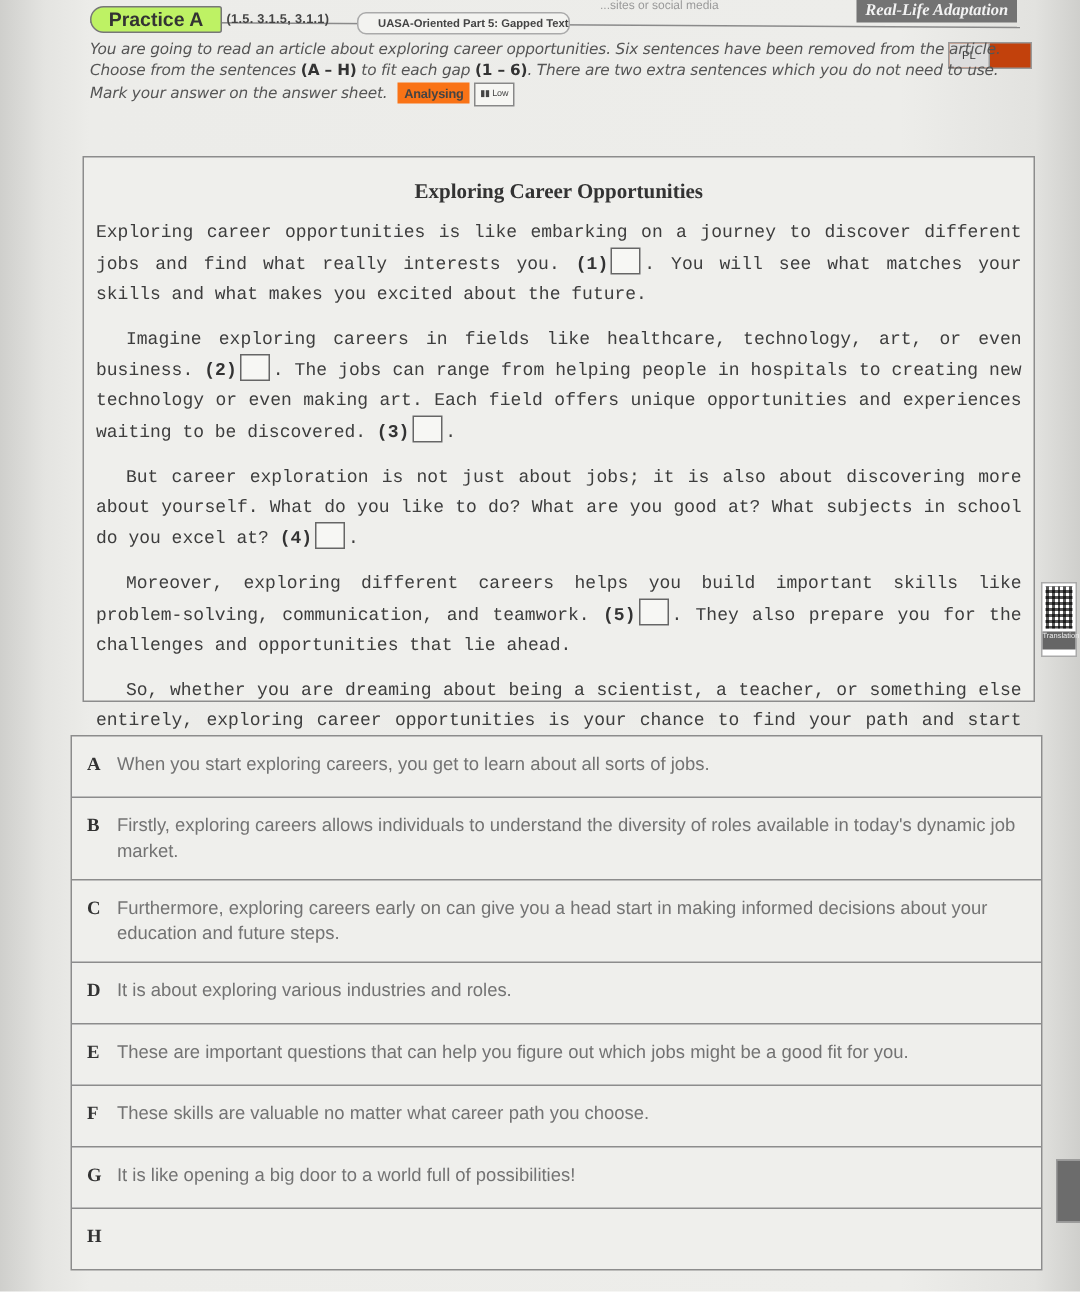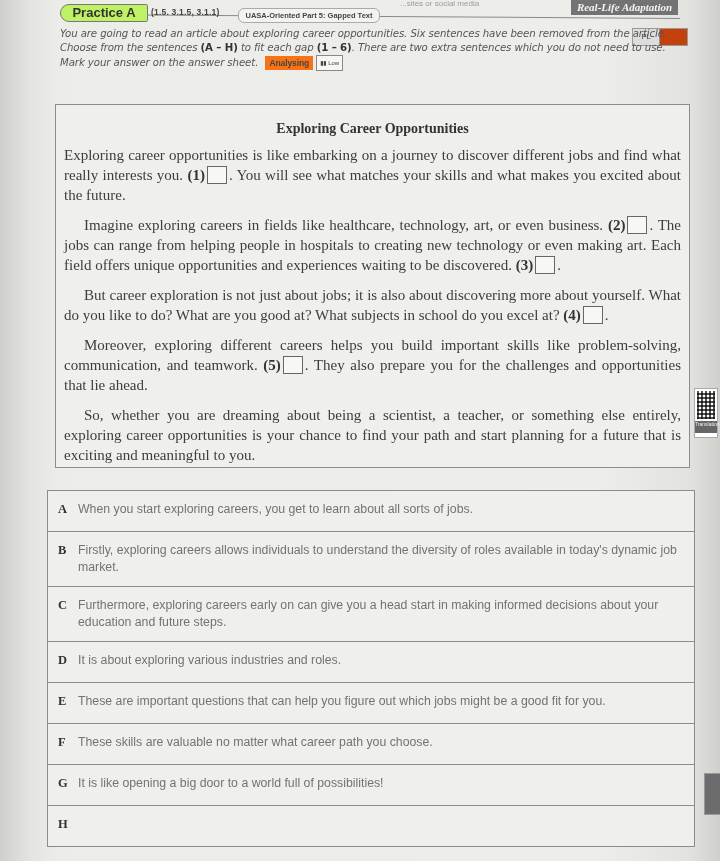--- a/index.html
+++ b/index.html
@@ -23,21 +23,21 @@
   .practice-tab {
     position:absolute; left:60px; top:4px; width:86px; height:16px;
     border:1.5px solid #777; border-radius:10px 2px 2px 10px; background:#bef264;
     font-family:"Liberation Sans", sans-serif; font-weight:bold; font-size:13px; line-height:16px; text-align:center; color:#333;
   }
   .standards {
     position:absolute; left:151px; top:7px; font-family:"Liberation Sans", sans-serif; font-size:8.5px; font-weight:bold; color:#444; letter-spacing:0.2px;
   }
   .uasa-pill {
     position:absolute; left:238px; top:8px; width:140px; height:13px; border:1px solid #aaa; border-radius:6px;
-    font-family:"Liberation Sans", sans-serif; font-size:7.5px; font-weight:bold; line-height:13px; text-align:center; color:#444; background:#f3f3f0;
+    font-family:"Liberation Sans", sans-serif; font-size:7.5px; font-weight:bold; line-height:13px; text-align:right; color:#444; background:#f3f3f0;
   }
   .pl-box {
     position:absolute; left:632px; top:28px; width:54px; height:16px; border:1px solid #999; display:flex; background:#c2410c;
   }
   .pl-box .pl-label { width:26px; border-right:1px solid #999; font-family:"Liberation Sans", sans-serif; font-size:7.5px; line-height:16px; text-align:center; background:#ddd; }
   .pl-box .pl-value { flex:1; }
   .instructions {
     position:absolute; left:60px; top:27px; width:625px;
     font-family:"DejaVu Sans", sans-serif; font-style:italic; font-size:10.2px; line-height:14px; color:#555; letter-spacing:-0.1px;
   }
@@ -46,21 +46,21 @@
   .level-tag { display:inline-block; font-style:normal; font-family:"Liberation Sans", sans-serif; font-size:6px; border:1px solid #888; padding:0 3px; margin-left:3px; background:#f6f6f3; color:#444; vertical-align:1px; }
 
   .article {
     position:absolute; left:55px; top:104px; width:635px; height:364px;
     border:1px solid #8c8c8c; background:#efefec; box-sizing:border-box; padding:10px 8px 0 8px;
   }
   .article-title {
     text-align:center; font-family:"Liberation Serif", serif; font-weight:bold; font-size:14px; color:#333; margin:6px 0 8px 0;
   }
   .para {
-    font-family:Liberation Serif, serif; font-size:15px; line-height:20px; color:#3d3d3d; margin:0 0 10px 0; text-align:justify;
+    font-family:Liberation Mono, monospace; font-size:12px; line-height:20px; color:#3d3d3d; margin:0 0 10px 0; text-align:justify;
   }
   .para.indent { text-indent:20px; }
   .gap-num { font-weight:bold; color:#333; }
   .gap-box {
     display:inline-block; width:18px; height:16px; border:1px solid #666; background:#f7f7f4; vertical-align:-4px; margin:0 2px;
   }
 
   .qr {
     position:absolute; left:694px; top:388px; width:22px; height:48px; background:#fff; border:1px solid #aaa;
   }

